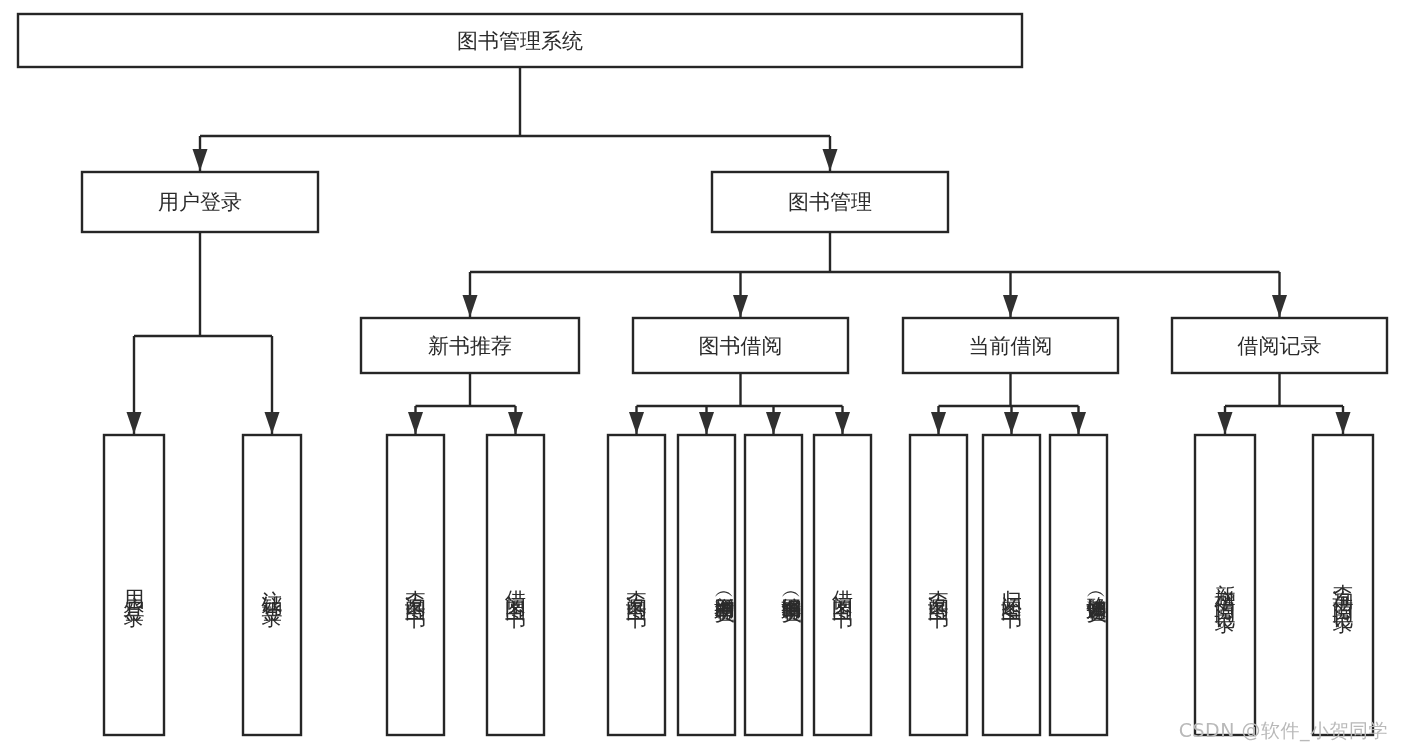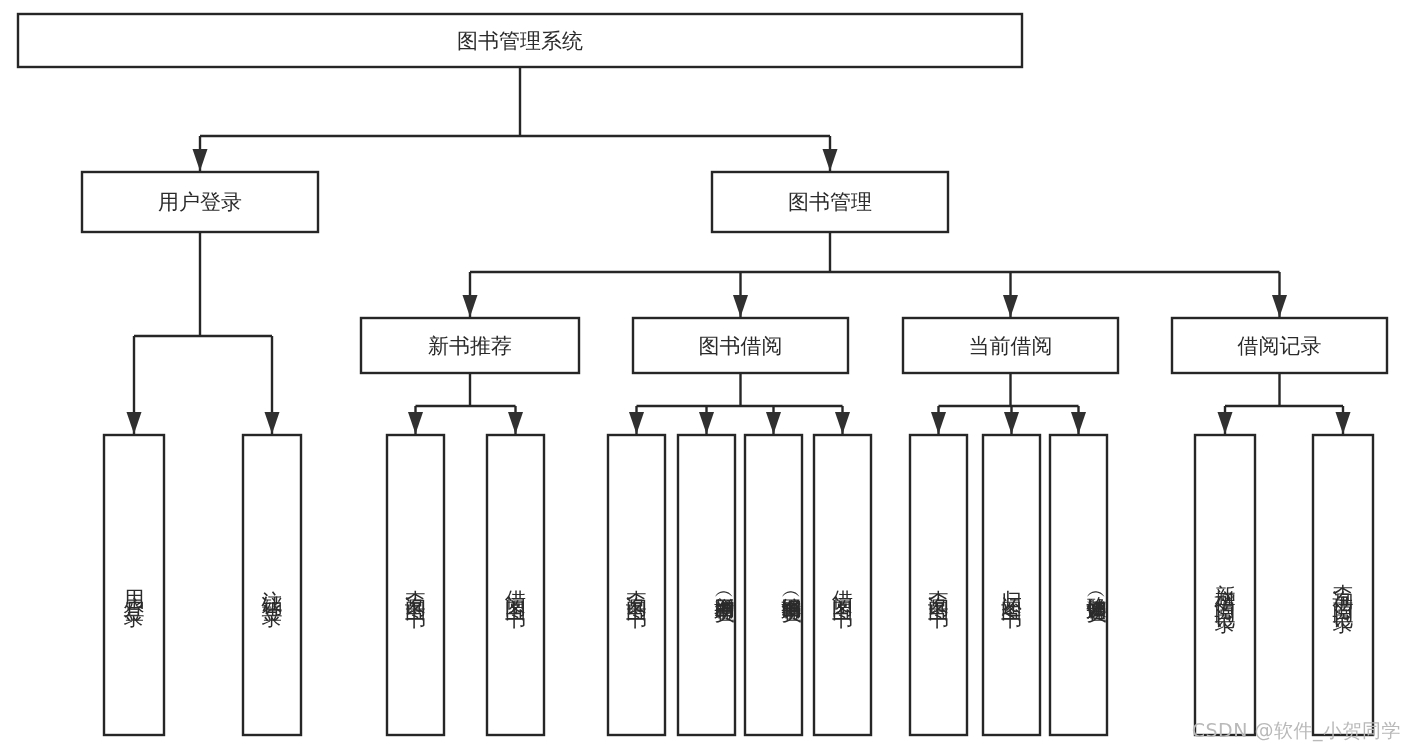--- a/index.html
+++ b/index.html
@@ -62,21 +62,21 @@
     letter-spacing: 2px;
     display: flex;
     align-items: flex-start;
     justify-content: center;
     white-space: nowrap;
     user-select: none;
     pointer-events: none;
   }
   .watermark {
     position: absolute;
-    right: 4px;
+    right: 17px;
     bottom: 3px;
     font-family: "DejaVu Sans", "Liberation Sans", sans-serif;
     font-size: 19px;
     color: #b9b9b9;
     letter-spacing: 0.5px;
     white-space: nowrap;
     margin-top: 40px;
   }
 </style>
 </head>

